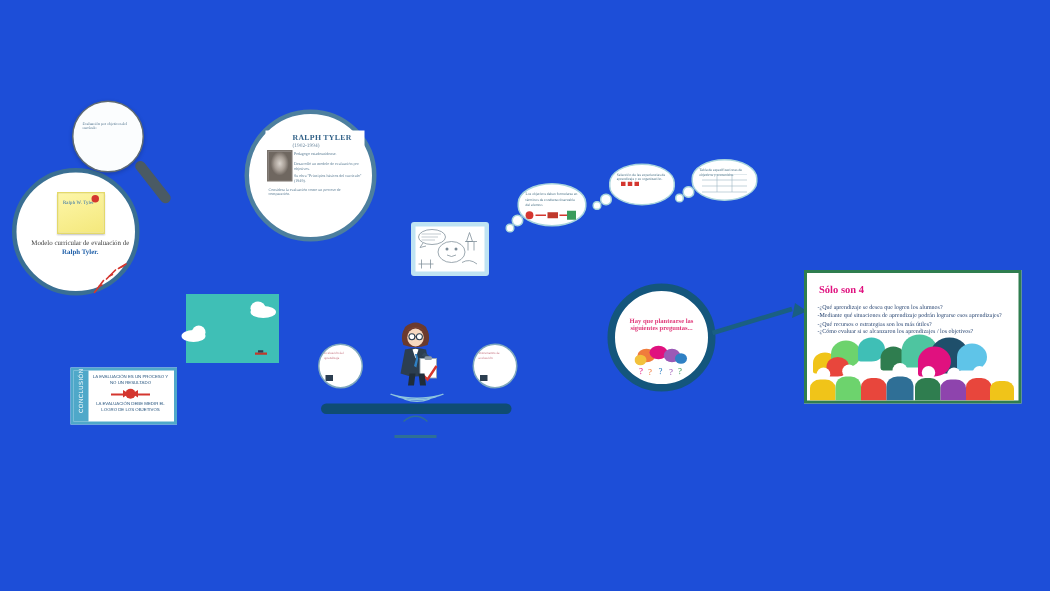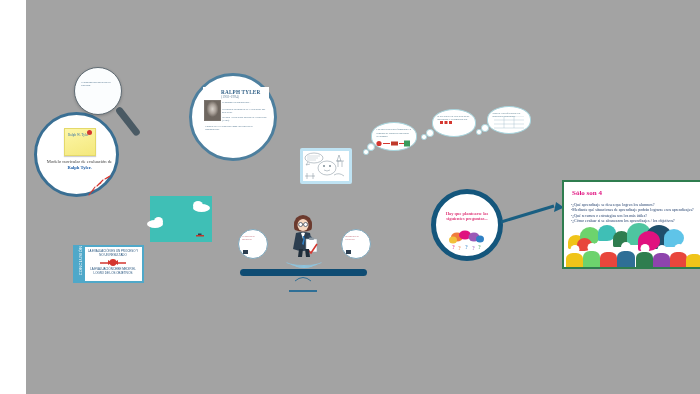--- a/index.html
+++ b/index.html
@@ -11,22 +11,21 @@
     width: 700px;
     height: 394px;
     position: relative;
     overflow: hidden;
     font-family: "Liberation Sans", sans-serif;
     -webkit-font-smoothing: antialiased;
   }
   #canvas {
     position: absolute;
     inset: 0;
-    background: #a3a3a3;
-    margin-left: 26px;
+    background: #1d4ed8;
   }
   .abs { position: absolute; }
 
   
   .ring {
     border-radius: 50%;
     box-sizing: border-box;
   }
 
   

